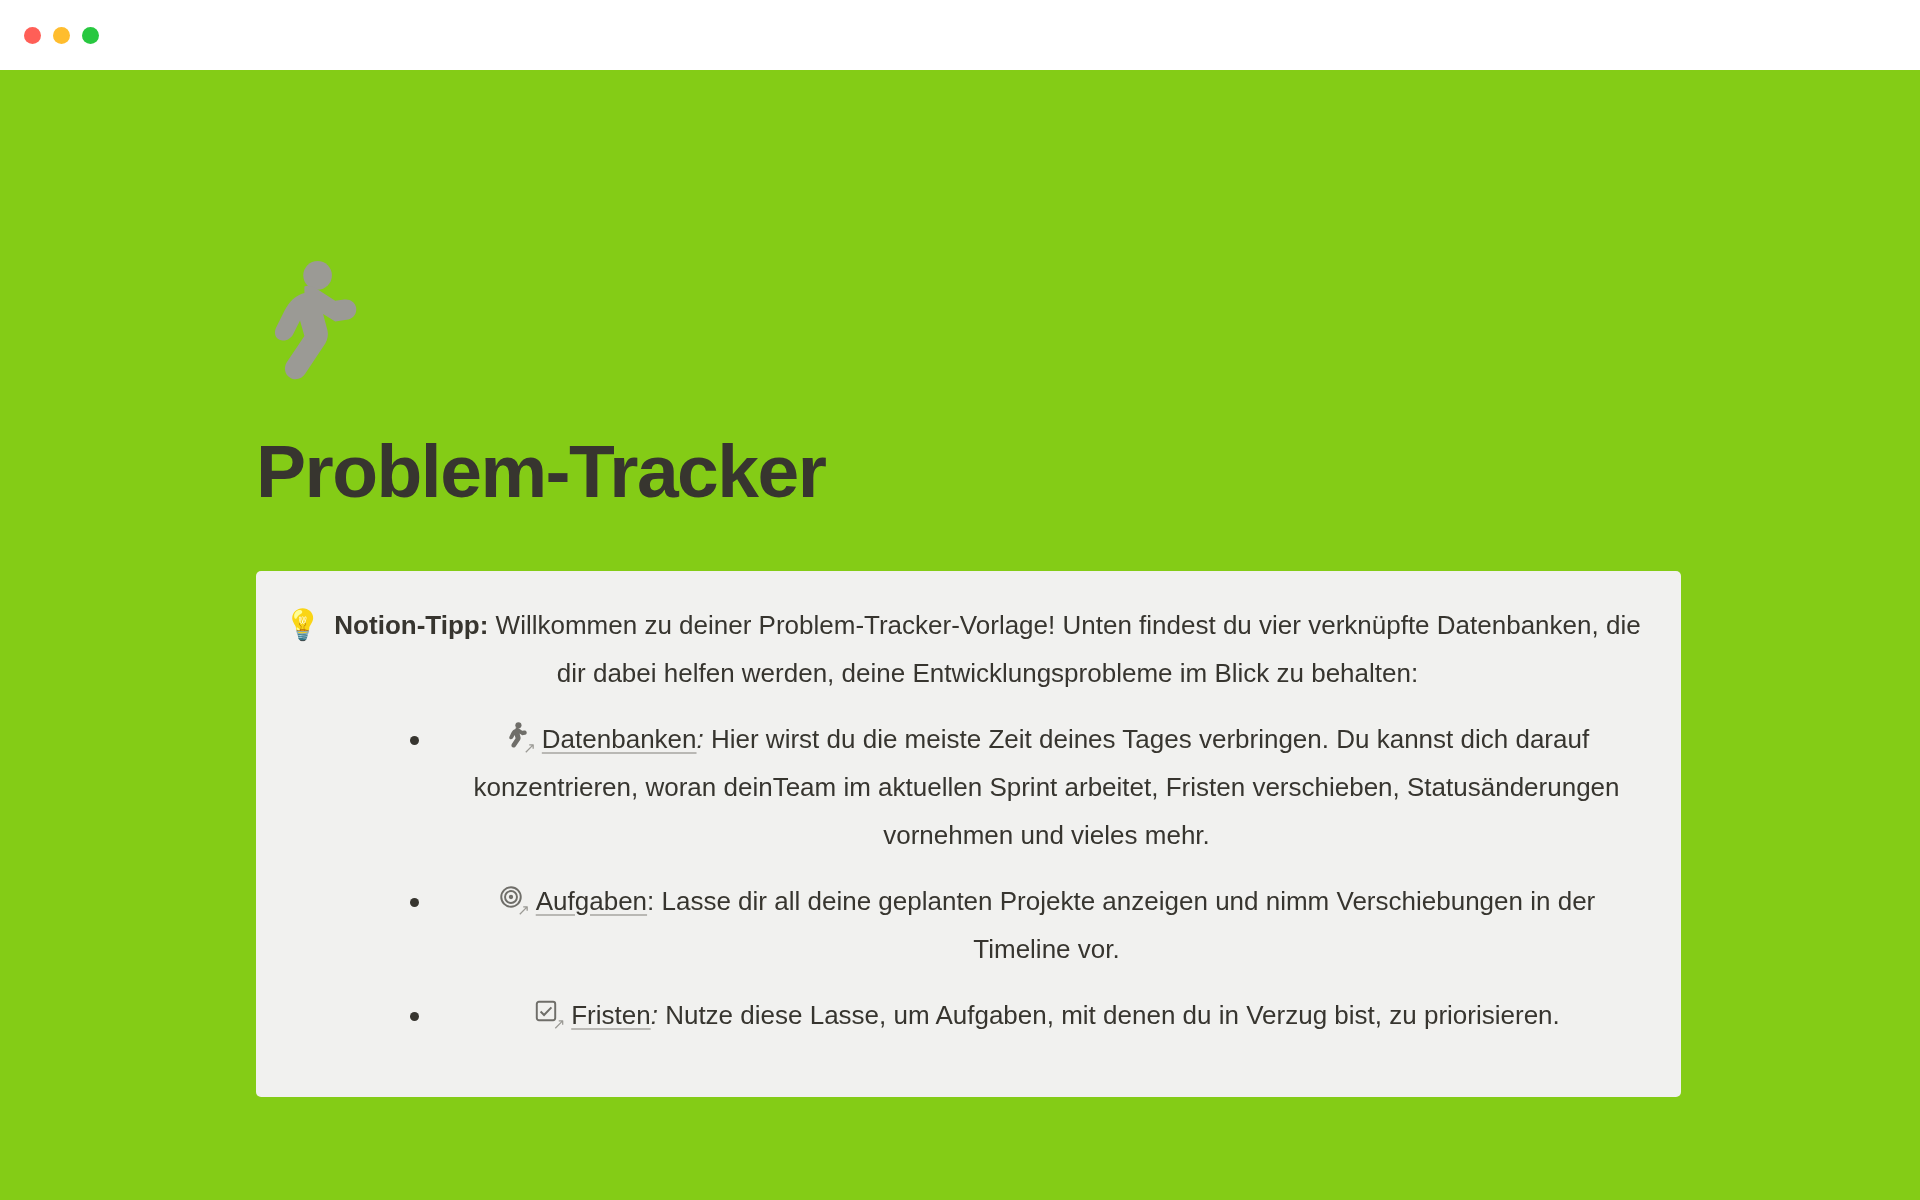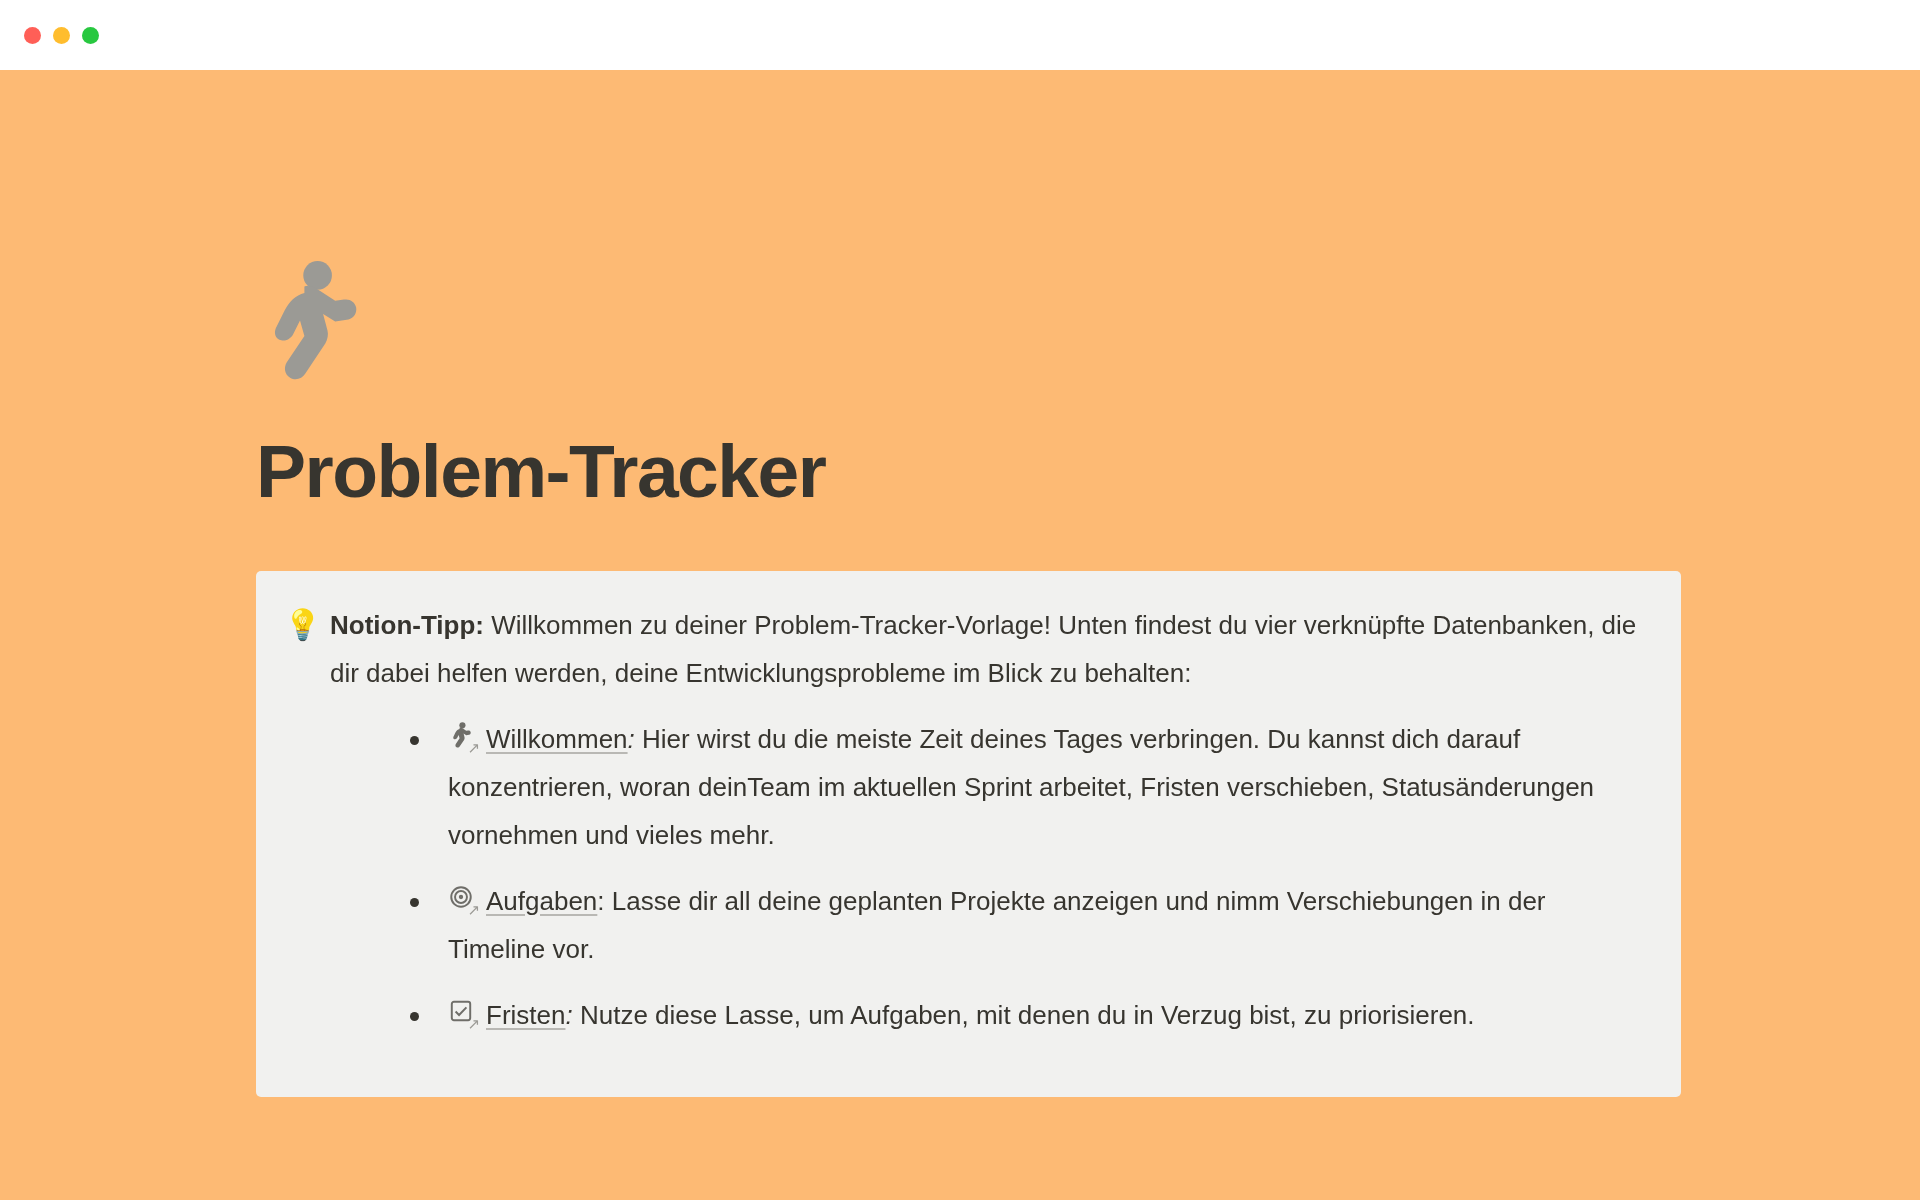--- a/index.html
+++ b/index.html
@@ -10,21 +10,21 @@
     height: 1200px;
     overflow: hidden;
     background: #ffffff;
     font-family: "Liberation Sans", sans-serif;
   }
 
   .window {
     position: relative;
     width: 1920px;
     height: 1200px;
-    background: #fdba74;
+    background: #84cc16;
   }
 
   
   .titlebar {
     height: 70px;
     display: flex;
     align-items: center;
     padding-left: 24px;
     background: #ffffff;
   }
@@ -84,20 +84,21 @@
     line-height: 48px;
     width: 46px;
     flex: 0 0 46px;
     text-align: left;
     filter: saturate(0.9);
   }
   .callout-text {
     font-size: 26px;
     line-height: 48px;
     flex: 1;
+    text-align: center;
   }
   .callout-text b { font-weight: bold; }
 
   ul.bullets {
     list-style: none;
     margin: 18px 0 0 0;
     padding: 0 0 0 72px;
   }
   ul.bullets > li {
     position: relative;
@@ -176,21 +177,21 @@
           <b>Notion-Tipp:</b><span> Willkommen zu deiner Problem-Tracker-Vorlage! Unten findest du vier verknüpfte Datenbanken, die dir dabei helfen werden, deine Entwicklungsprobleme im Blick zu behalten:</span>
 
           <ul class="bullets">
             <li>
               <span class="inline-icon">
                 <svg viewBox="0 0 100 110" fill="currentColor" aria-hidden="true">
                   <circle cx="56" cy="14" r="13"></circle>
                   <path d="M44 30 c-8 2 -14 8 -18 16 l-8 16 c-2 5 0 10 5 11 5 1 9 -2 11 -6 l6 -12 4 14 -16 24 c-3 5 -2 11 3 14 5 3 11 1 14 -4 l18 -27 c2 -4 3 -8 2 -12 l-4 -15 11 7 12 -2 c5 -1 8 -6 7 -11 -1 -5 -6 -8 -11 -7 l-8 1 -14 -9 c-5 -3 -9 -5 -14 -4 z"></path>
                 </svg>
                 <span class="arrow">↗</span>
-              </span><a class="page-link">Willkommen</a><span class="it">:</span><span> Hier wirst du die meiste Zeit deines Tages verbringen. Du kannst dich darauf konzentrieren, woran deinTeam im aktuellen Sprint arbeitet, Fristen verschieben, Statusänderungen vornehmen und vieles mehr.</span>
+              </span><a class="page-link">Datenbanken</a><span class="it">:</span><span> Hier wirst du die meiste Zeit deines Tages verbringen. Du kannst dich darauf konzentrieren, woran deinTeam im aktuellen Sprint arbeitet, Fristen verschieben, Statusänderungen vornehmen und vieles mehr.</span>
             </li>
 
             <li>
               <span class="inline-icon">
                 <svg viewBox="0 0 24 24" fill="none" stroke="currentColor" stroke-width="1.8" aria-hidden="true">
                   <circle cx="12" cy="12" r="9"></circle>
                   <circle cx="12" cy="12" r="5.5"></circle>
                   <circle cx="12" cy="12" r="2" fill="currentColor" stroke="none"></circle>
                 </svg>
                 <span class="arrow">↗</span>

